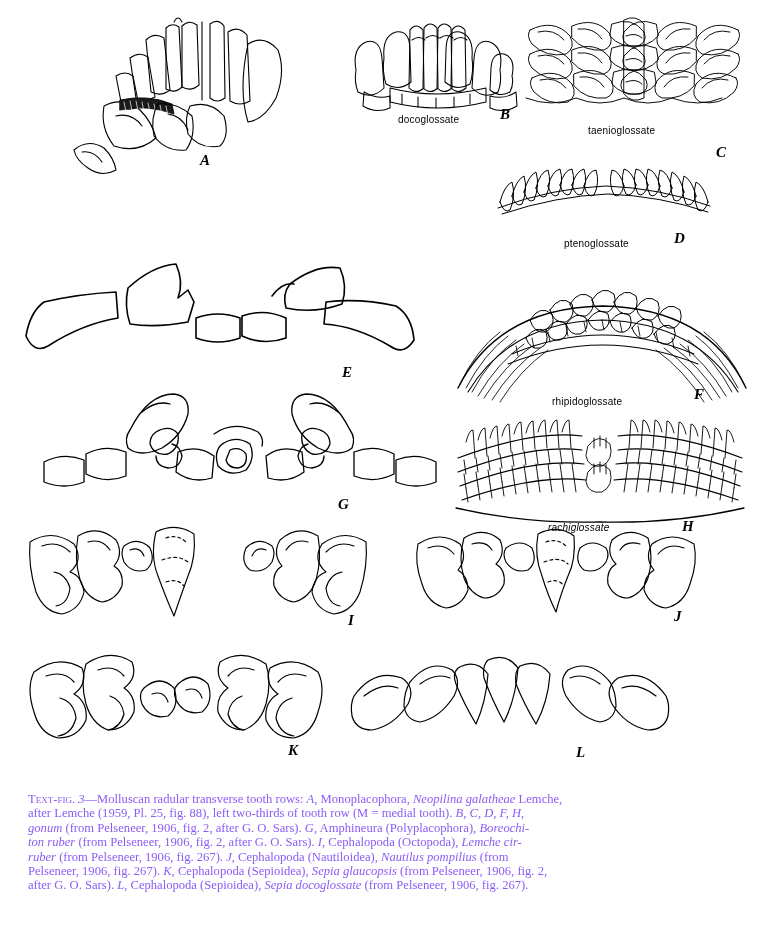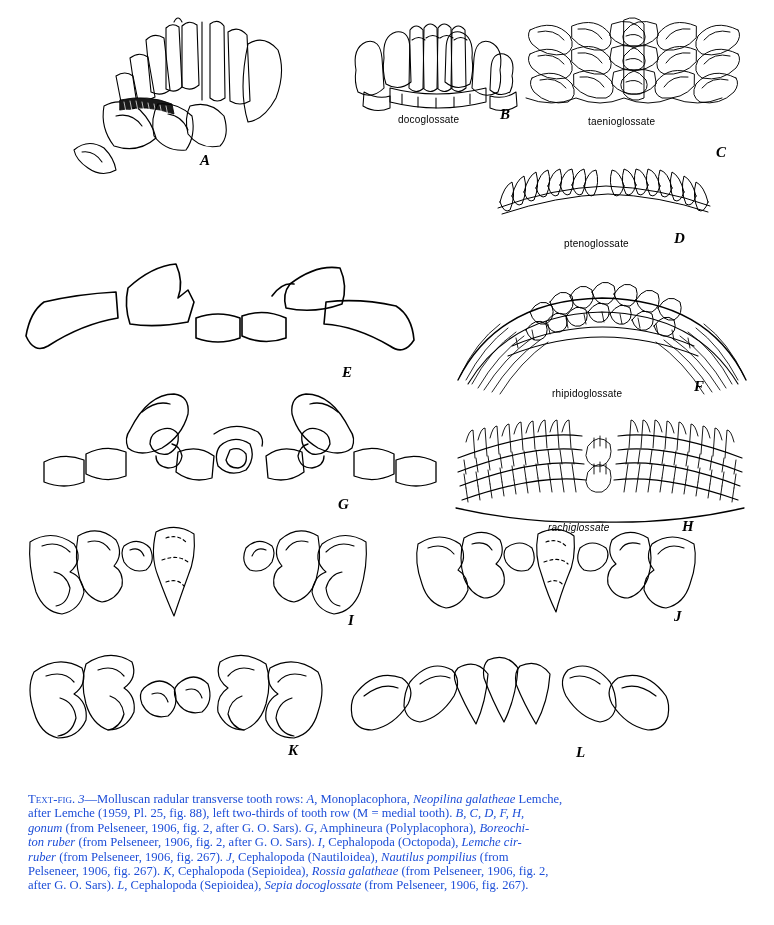--- a/index.html
+++ b/index.html
@@ -51,21 +51,21 @@
   
   #caption {
     position: absolute;
     left: 28px;
     top: 792px;
     width: 718px;
     font-family: "Liberation Serif", serif;
     font-size: 12.6px;
     line-height: 14.4px;
     text-align: justify;
-    color: #1d4ed8;
+    color: #8b5cf6;
   }
   #caption .smallcaps {
     font-variant: small-caps;
     font-size: 12.6px;
   }
   #caption i {
     font-style: italic;
   }
   .cap-line {
     display: block;
@@ -180,21 +180,21 @@
             <path d="M12 66 q24 -12 40 6 q6 12 -4 18 q-20 4 -34 -10 q-6 -8 -2 -14 z"></path>
             <path d="M20 68 q16 -4 26 8"></path>
             <path d="M54 62 q24 -10 38 8 q4 12 -6 16 q-20 2 -32 -12 z"></path>
             <path d="M60 65 q16 -2 24 10"></path>
             <path d="M94 60 q20 -8 32 8 q4 10 -6 14 q-18 2 -28 -10 z"></path>
           </g>
 
           <path d="M6 86 q26 10 50 0 q24 10 48 0 q24 10 48 0 q26 10 50 0"></path>
         </g>
       </svg>
-      <div class="panel-caption" style="left:68px; top:104px;">taenioglossate</div>
+      <div class="panel-caption" style="left:68px; top:113px;">taenioglossate</div>
       <div class="panel-letter" style="left:196px; top:132px;">C</div>
     </div>
 
     <div class="panel" style="left:492px; top:168px;">
       <svg width="220" height="72" viewBox="0 0 220 72">
         <g fill="none" stroke="#000" stroke-width="1" stroke-linejoin="round" stroke-linecap="round">
 
           <g>
             <path d="M8 34 q4 -16 12 -20 q4 14 -2 28 q-6 4 -10 -8 z"></path>
             <path d="M20 28 q4 -16 12 -20 q4 14 -2 28 q-6 4 -10 -8 z"></path>
@@ -238,21 +238,21 @@
 
           <path d="M270 44 q26 -20 50 -16 q8 18 2 36 q-28 10 -56 4 q-4 -14 4 -24 z"></path>
           <path d="M252 56 q10 -14 22 -12"></path>
 
           <path d="M306 62 q34 -4 70 4 q16 10 18 34 q-10 16 -24 6 q-34 -20 -66 -22 z"></path>
         </g>
       </svg>
       <div class="panel-letter" style="left:322px; top:124px;">E</div>
     </div>
 
-    <div class="panel" style="left:452px; top:268px;">
+    <div class="panel" style="left:452px; top:276px;">
       <svg width="300" height="130" viewBox="0 0 300 130">
         <g fill="none" stroke="#000" stroke-width="0.85" stroke-linejoin="round" stroke-linecap="round">
 
           <path d="M6 112 q40 -80 144 -82 q106 2 144 82" stroke-width="1.4"></path>
           <path d="M16 116 q42 -70 134 -72 q94 2 136 72" stroke-width="1.1"></path>
 
           <g>
             <path d="M8 108 q16 -34 40 -52 M14 112 q18 -34 42 -52 M20 116 q18 -34 44 -52 M26 120 q20 -34 46 -52 M32 122 q20 -32 48 -52 M40 124 q20 -32 48 -52 M48 126 q20 -32 48 -52"></path>
           </g>
           <g transform="translate(300,0) scale(-1,1)">
@@ -467,17 +467,17 @@
     </div>
 
   </div>
 
   <div id="caption">
     <span class="cap-line"><span class="smallcaps">Text-fig.</span> <i>3</i>—Molluscan radular transverse tooth rows: <i>A</i>, Monoplacophora, <i>Neopilina galatheae</i> Lemche,</span>
     <span class="cap-line">after Lemche (1959, Pl. 25, fig. 88), left two-thirds of tooth row (M = medial tooth). <i>B, C, D, F, H,</i></span>
     <span class="cap-line"><i>gonum</i> (from Pelseneer, 1906, fig. 2, after G. O. Sars). <i>G</i>, Amphineura (Polyplacophora), <i>Boreochi-</i></span>
     <span class="cap-line"><i>ton ruber</i> (from Pelseneer, 1906, fig. 2, after G. O. Sars). <i>I</i>, Cephalopoda (Octopoda), <i>Lemche cir-</i></span>
     <span class="cap-line"><i>ruber</i> (from Pelseneer, 1906, fig. 267). <i>J</i>, Cephalopoda (Nautiloidea), <i>Nautilus pompilius</i> (from</span>
-    <span class="cap-line">Pelseneer, 1906, fig. 267). <i>K</i>, Cephalopoda (Sepioidea), <i>Rossia galatheae</i> (from Pelseneer, 1906, fig. 2,</span>
+    <span class="cap-line">Pelseneer, 1906, fig. 267). <i>K</i>, Cephalopoda (Sepioidea), <i>Sepia glaucopsis</i> (from Pelseneer, 1906, fig. 2,</span>
     <span class="cap-line">after G. O. Sars). <i>L</i>, Cephalopoda (Sepioidea), <i>Sepia docoglossate</i> (from Pelseneer, 1906, fig. 267).</span>
   </div>
 
 </div>
 
 </body></html>

